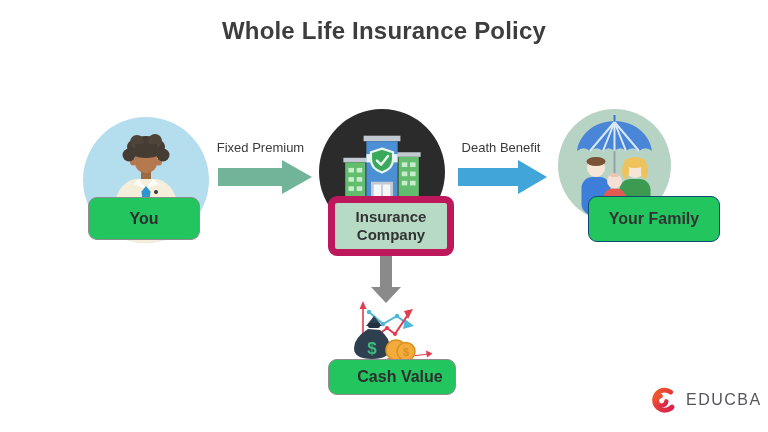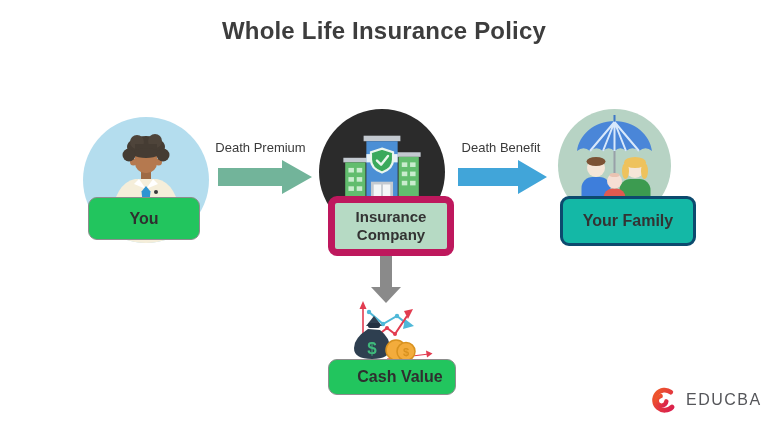--- a/index.html
+++ b/index.html
@@ -19,22 +19,22 @@
   .circle-fam{left:558px;top:109px;width:113px;height:113px;background:#b7d3c4;}
   .node-label{
     position:absolute;display:flex;align-items:center;justify-content:center;
     text-align:center;font-weight:bold;color:#333333;border-radius:9px;
     font-size:16px;line-height:1.2;z-index:5;
   }
   .label-gray{background:#22c55e;border:1px solid #8d8d8d;color:#2f2f2f;}
   .label-you{left:88px;top:197px;width:110px;height:41px;}
   .label-ins{left:328px;top:196px;width:112px;height:46px;background:#b6dac4;
     border:7px solid #be185d;font-size:15px;}
-  .label-fam{left:560px;top:196px;width:130px;height:44px;background:#14b8a6;
-    border:3px solid #0c4a6e;}
+  .label-fam{left:588px;top:196px;width:130px;height:44px;background:#22c55e;
+    border:1px solid #0c4a6e;}
   .label-cash{left:328px;top:359px;width:110px;height:34px;padding-left:16px;}
   .arrow-label{
     position:absolute;text-align:center;font-size:13px;color:#3a3a3a;
   }
   .arrow-label-fp{left:203px;top:140px;width:115px;}
   .arrow-label-db{left:446px;top:140px;width:110px;}
   .arrow-svg{position:absolute;}
   .arrow-fp{left:218px;top:160px;}
   .arrow-db{left:458px;top:160px;}
   .arrow-down{left:370px;top:241px;z-index:1;}
@@ -67,21 +67,21 @@
       <circle cx="72" cy="24" r="7" fill="#4e443a"></circle>
       <path d="M52,33 Q63,29 74,33 L74,27 L52,27 Z" fill="#453c33"></path>
       <polygon points="56,62 63,72 51,67" fill="#ffffff"></polygon>
       <polygon points="70,62 63,72 75,67" fill="#ffffff"></polygon>
       <polygon points="63,69 58.5,74.5 61,98 65,98 67.5,74.5" fill="#2e95d2"></polygon>
       <circle cx="73" cy="75" r="2" fill="#3a3a3a"></circle>
     </svg>
   </div>
   <div class="node-label label-gray label-you">You</div>
 
-  <div class="arrow-label arrow-label-fp">Death Premium</div>
+  <div class="arrow-label arrow-label-fp">Fixed Premium</div>
   <svg class="arrow-svg arrow-fp" width="94" height="34" viewBox="0 0 94 34">
     <polygon points="0,8 64,8 64,0 94,17 64,34 64,26 0,26" fill="#72b49a"></polygon>
   </svg>
 
   <div class="circle circle-ins">
     <svg width="92" height="85" viewBox="0 0 100 92" style="position:static">
       <rect x="8" y="30" width="26" height="5" fill="#c3c9d0"></rect>
       <rect x="10" y="35" width="22" height="49" fill="#62bd6e"></rect>
       <rect x="13.5" y="41" width="6" height="5" fill="#c9ecce"></rect>
       <rect x="22.5" y="41" width="6" height="5" fill="#c9ecce"></rect>

